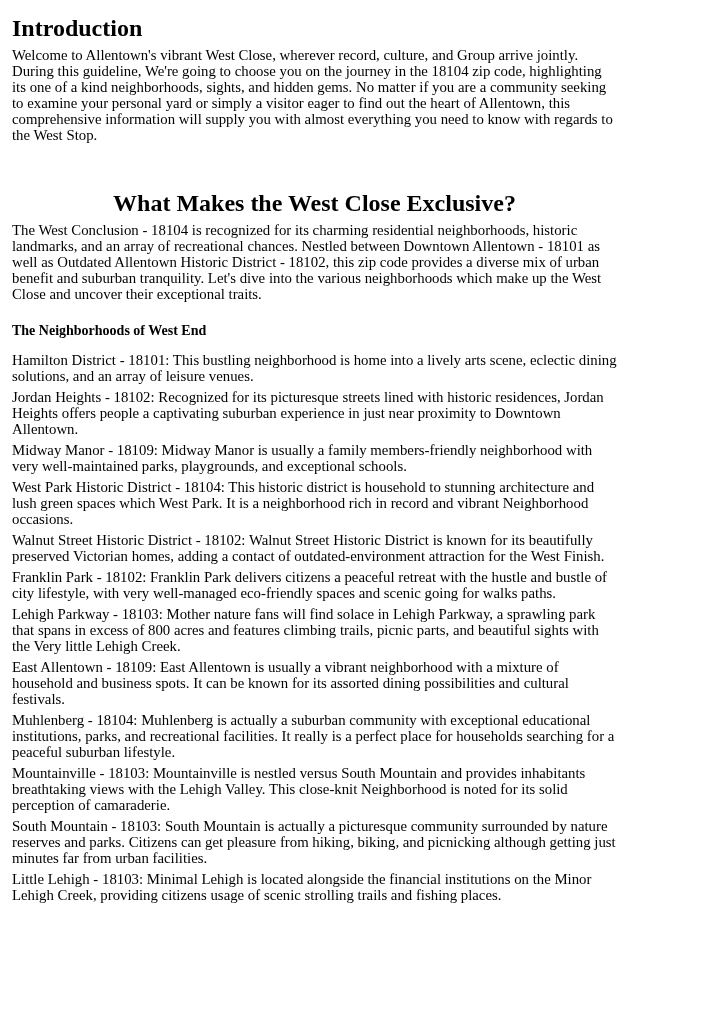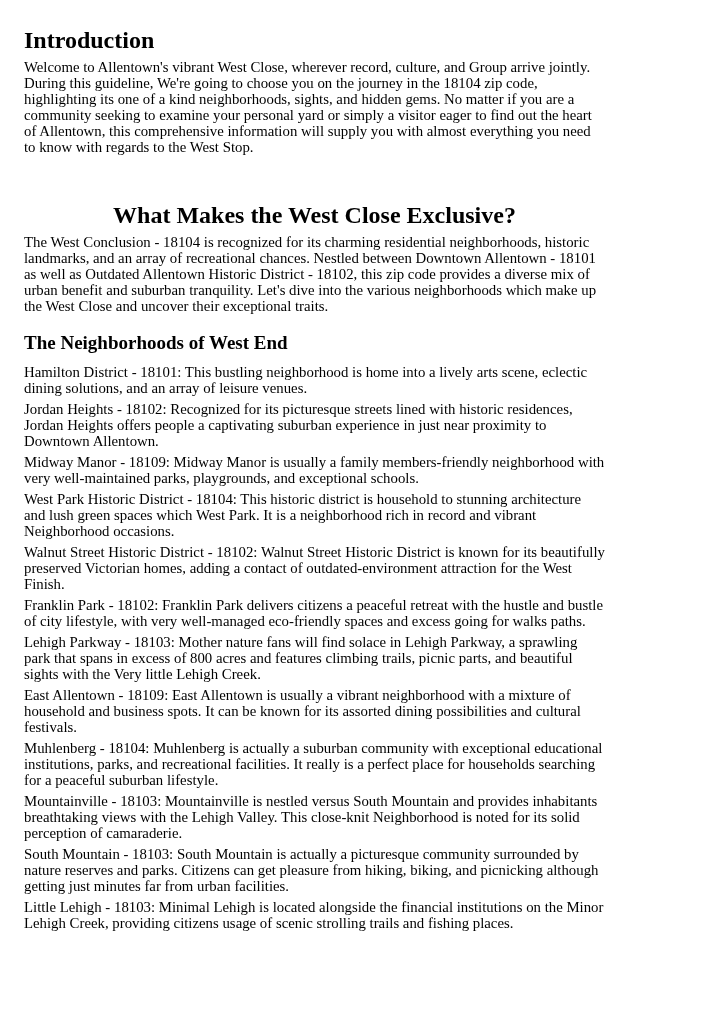--- a/index.html
+++ b/index.html
@@ -9,21 +9,21 @@
   }
   body {
     width: 720px;
     height: 1018px;
     overflow: hidden;
   }
   .page {
     box-sizing: border-box;
     width: 629px;
     height: 1018px;
-    padding: 24px;
+    padding: 12px;
     font-family: "Liberation Serif", serif;
     font-size: 14.8px;
     line-height: 16px;
     color: #000000;
     background: #ffffff;
   }
   .page p {
     margin: 5px 0;
   }
   h2 {
@@ -34,21 +34,21 @@
     color: #000000;
   }
   #intro-heading {
     margin: 2px 0 0 0;
   }
   #section-heading {
     margin: 46px 0 0 0;
     text-align: center;
   }
   h3 {
-    font-size: 19px;
+    font-size: 14px;
     line-height: 22px;
     font-weight: bold;
     margin: 18px 0 10px 0;
     color: #000000;
   }
 </style>
 </head>
 <body>
 
 <div class="page">
@@ -62,21 +62,21 @@
   <p>The West Conclusion - 18104 is recognized for its charming residential neighborhoods, historic landmarks, and an array of recreational chances. Nestled between Downtown Allentown - 18101 as well as Outdated Allentown Historic District - 18102, this zip code provides a diverse mix of urban benefit and suburban tranquility. Let's dive into the various neighborhoods which make up the West Close and uncover their exceptional traits.</p>
 
   <h3 id="neighborhoods-subheading">The Neighborhoods of West End</h3>
 
   <div id="neighborhood-list">
       <p>Hamilton District - 18101: This bustling neighborhood is home into a lively arts scene, eclectic dining solutions, and an array of leisure venues.</p>
       <p>Jordan Heights - 18102: Recognized for its picturesque streets lined with historic residences, Jordan Heights offers people a captivating suburban experience in just near proximity to Downtown Allentown.</p>
       <p>Midway Manor - 18109: Midway Manor is usually a family members-friendly neighborhood with very well-maintained parks, playgrounds, and exceptional schools.</p>
       <p>West Park Historic District - 18104: This historic district is household to stunning architecture and lush green spaces which West Park. It is a neighborhood rich in record and vibrant Neighborhood occasions.</p>
       <p>Walnut Street Historic District - 18102: Walnut Street Historic District is known for its beautifully preserved Victorian homes, adding a contact of outdated-environment attraction for the West Finish.</p>
-      <p>Franklin Park - 18102: Franklin Park delivers citizens a peaceful retreat with the hustle and bustle of city lifestyle, with very well-managed eco-friendly spaces and excess going for walks paths.</p>
+      <p>Franklin Park - 18102: Franklin Park delivers citizens a peaceful retreat with the hustle and bustle of city lifestyle, with very well-managed eco-friendly spaces and scenic going for walks paths.</p>
       <p>Lehigh Parkway - 18103: Mother nature fans will find solace in Lehigh Parkway, a sprawling park that spans in excess of 800 acres and features climbing trails, picnic parts, and beautiful sights with the Very little Lehigh Creek.</p>
       <p>East Allentown - 18109: East Allentown is usually a vibrant neighborhood with a mixture of household and business spots. It can be known for its assorted dining possibilities and cultural festivals.</p>
       <p>Muhlenberg - 18104: Muhlenberg is actually a suburban community with exceptional educational institutions, parks, and recreational facilities. It really is a perfect place for households searching for a peaceful suburban lifestyle.</p>
       <p>Mountainville - 18103: Mountainville is nestled versus South Mountain and provides inhabitants breathtaking views with the Lehigh Valley. This close-knit Neighborhood is noted for its solid perception of camaraderie.</p>
       <p>South Mountain - 18103: South Mountain is actually a picturesque community surrounded by nature reserves and parks. Citizens can get pleasure from hiking, biking, and picnicking although getting just minutes far from urban facilities.</p>
       <p>Little Lehigh - 18103: Minimal Lehigh is located alongside the financial institutions on the Minor Lehigh Creek, providing citizens usage of scenic strolling trails and fishing places.</p>
     </div>
 
 </div>
 

